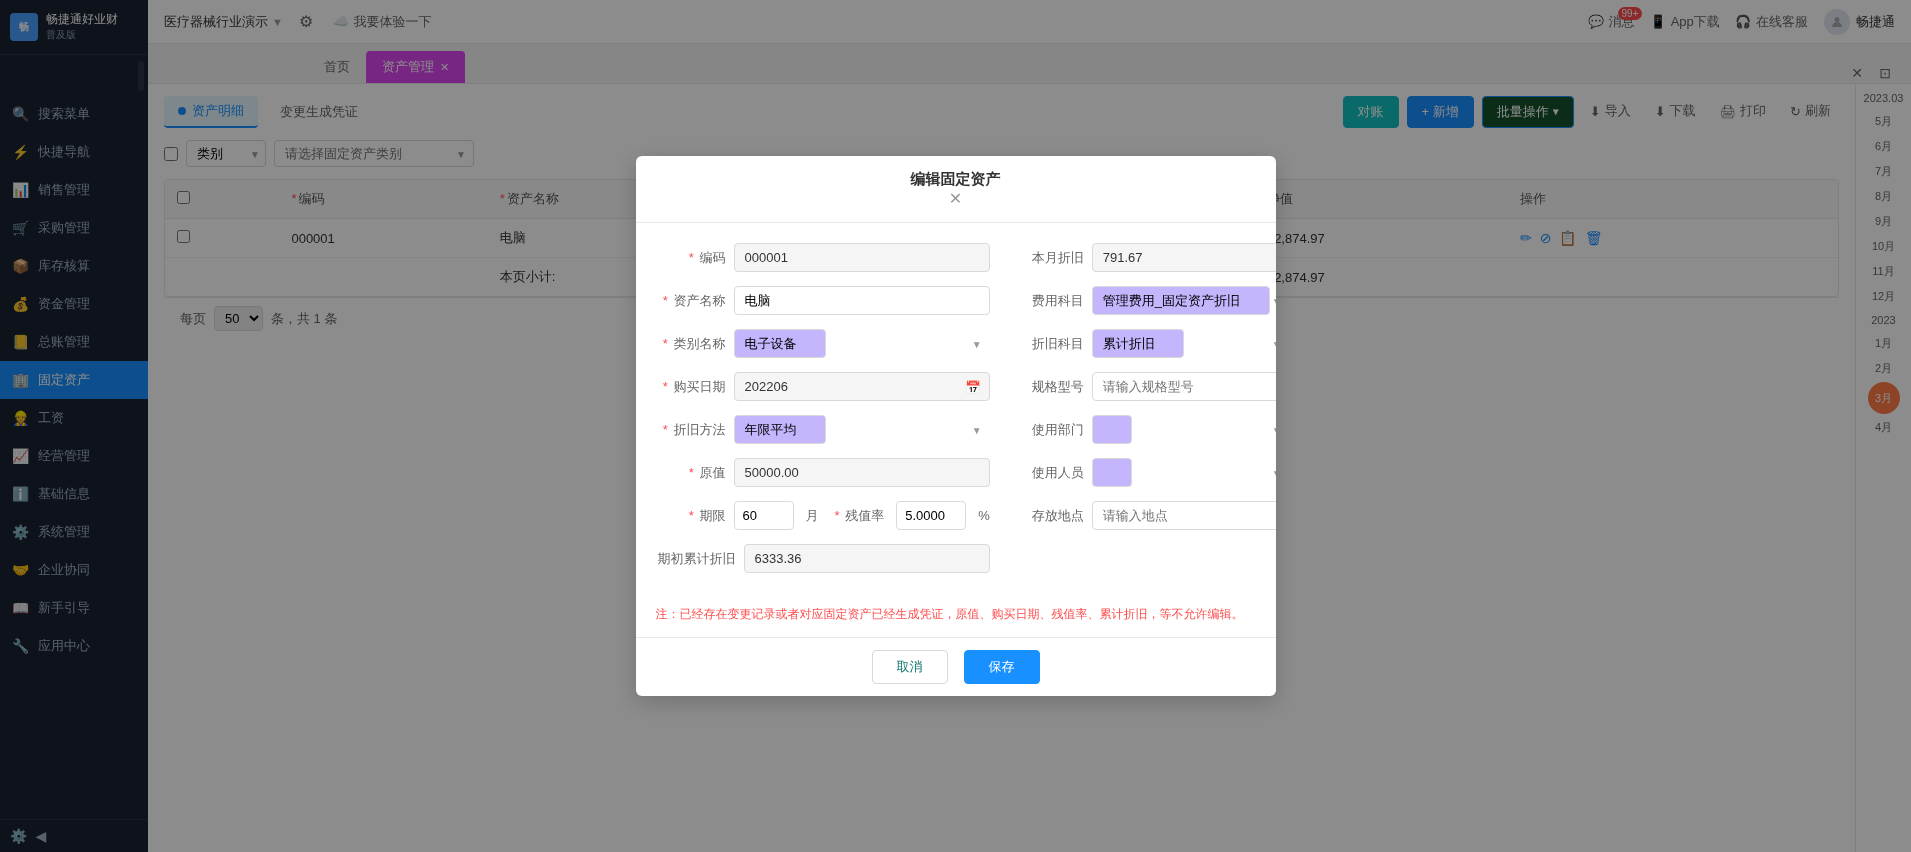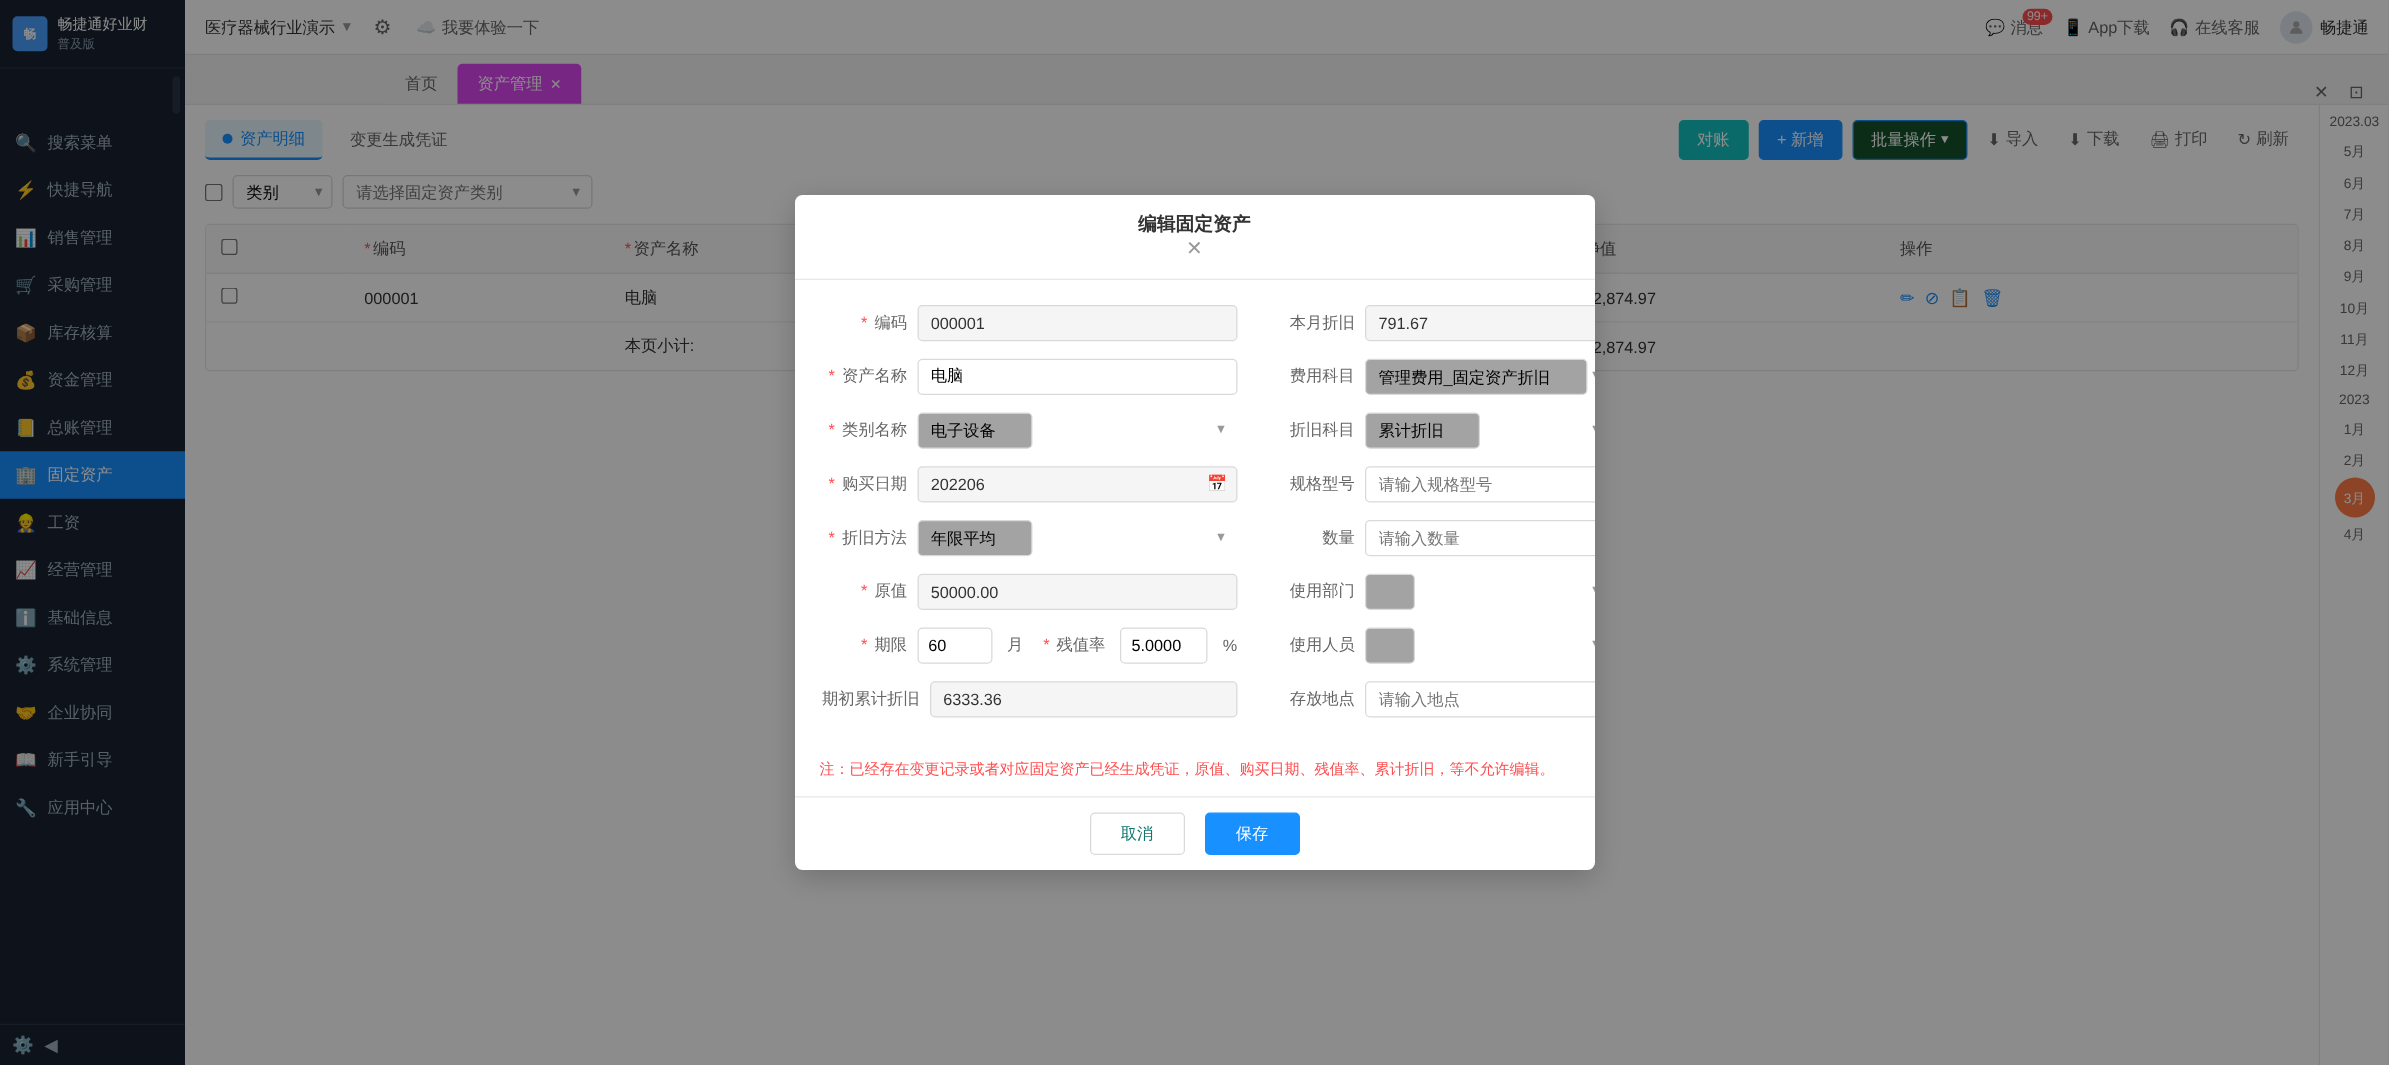--- a/index.html
+++ b/index.html
@@ -89,21 +89,21 @@
     .dialog-header { padding: 14px 20px; border-bottom: 1px solid #e8e8e8; display: flex; align-items: center; justify-content: space-between; flex-direction: column; }
     .dialog-title { font-size: 15px; font-weight: 600; color: #333; }
     .dialog-close { color: #999; cursor: pointer; font-size: 16px; }
     .dialog-body { padding: 20px; }
     .dialog-grid { display: grid; grid-template-columns: 1fr 1fr; gap: 16px 24px; }
     .form-row { display: flex; align-items: center; gap: 8px; }
     .form-label { font-size: 13px; color: #666; white-space: nowrap; min-width: 70px; text-align: right; }
     .form-required { color: #ff4d4f; margin-right: 2px; }
     .form-input { flex: 1; padding: 6px 10px; border: 1px solid #d9d9d9; border-radius: 4px; font-size: 13px; outline: none; }
     .form-input.readonly { background: #f5f5f5; color: #333; }
-    .form-select { flex: 1; padding: 6px 28px 6px 10px; border: 1px solid #d9d9d9; border-radius: 4px; font-size: 13px; appearance: none; background: #a3a3a3; cursor: pointer; }
+    .form-select { flex: 1; padding: 6px 28px 6px 10px; border: 1px solid #d9d9d9; border-radius: 4px; font-size: 13px; appearance: none; background: #c4b5fd; cursor: pointer; }
     .form-input-with-icon { position: relative; flex: 1; }
     .form-input-with-icon input { width: 100%; padding: 6px 28px 6px 10px; border: 1px solid #d9d9d9; border-radius: 4px; font-size: 13px; }
     .form-input-icon { position: absolute; right: 8px; top: 50%; transform: translateY(-50%); color: #999; cursor: pointer; }
     .form-row-inline { display: flex; align-items: center; gap: 12px; flex: 1; }
     .form-unit { color: #666; font-size: 13px; }
     .form-input-sm { width: 60px; padding: 6px 8px; border: 1px solid #d9d9d9; border-radius: 4px; font-size: 13px; }
     .form-input-pct { width: 70px; padding: 6px 8px; border: 1px solid #d9d9d9; border-radius: 4px; font-size: 13px; }
     .select-wrapper { position: relative; flex: 1; }
     .select-arrow { position: absolute; right: 8px; top: 50%; transform: translateY(-50%); color: #999; pointer-events: none; font-size: 10px; }
     .dialog-note { font-size: 12px; color: #ff4d4f; padding: 8px 20px 12px; line-height: 1.6; }
@@ -340,20 +340,27 @@
               <td colspan="2"></td>
               <td colspan="2">本页小计:</td>
               <td>6,333.36</td>
               <td>42,874.97</td>
               <td></td>
             </tr>
           </tbody>
         </table>
       </div>
 
+      <div class="page-footer">
+        <span>每页</span>
+        <select class="page-select">
+          <option>50</option>
+        </select>
+        <span>条，共 1 条</span>
+      </div>
     </div>
 
     <div class="calendar-panel">
       <div class="cal-year">2023.03</div>
       <div class="cal-month">5月</div>
       <div class="cal-month">6月</div>
       <div class="cal-month">7月</div>
       <div class="cal-month">8月</div>
       <div class="cal-month">9月</div>
       <div class="cal-month">10月</div>
@@ -498,26 +505,20 @@
             </div>
           </div>
 
           <div class="form-row" style="margin-bottom:14px;">
             <span class="form-label">
               <span>规格型号</span>
             </span>
             <input type="text" class="form-input" placeholder="请输入规格型号" style="">
           </div>
 
-          <div class="form-row" style="margin-bottom:14px;">
-            <span class="form-label">
-              <span>数量</span>
-            </span>
-            <input type="text" class="form-input" placeholder="请输入数量" style="">
-          </div>
 
           <div class="form-row" style="margin-bottom:14px;">
             <span class="form-label">
               <span>使用部门</span>
             </span>
             <div class="select-wrapper">
               <select class="form-select">
                 <option value="请选择部门"></option>
               </select>
               <span class="select-arrow">▼</span>

